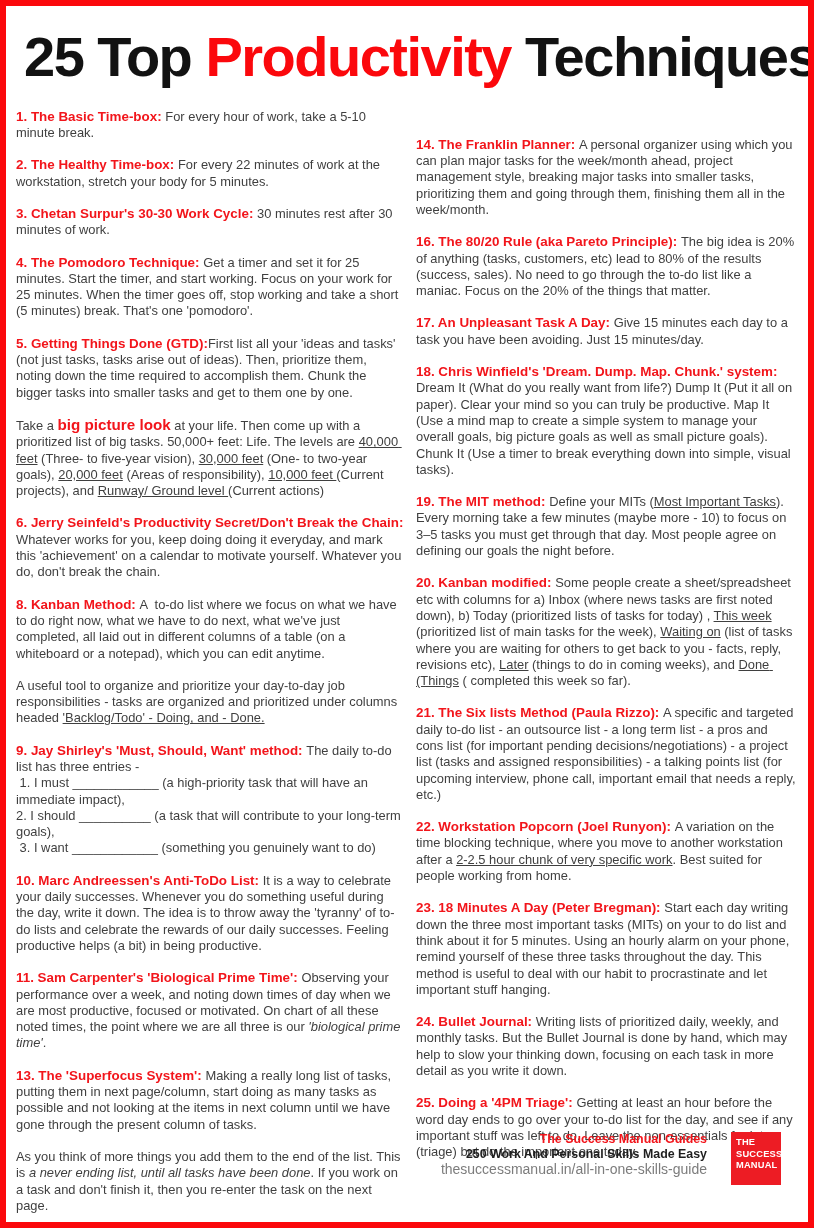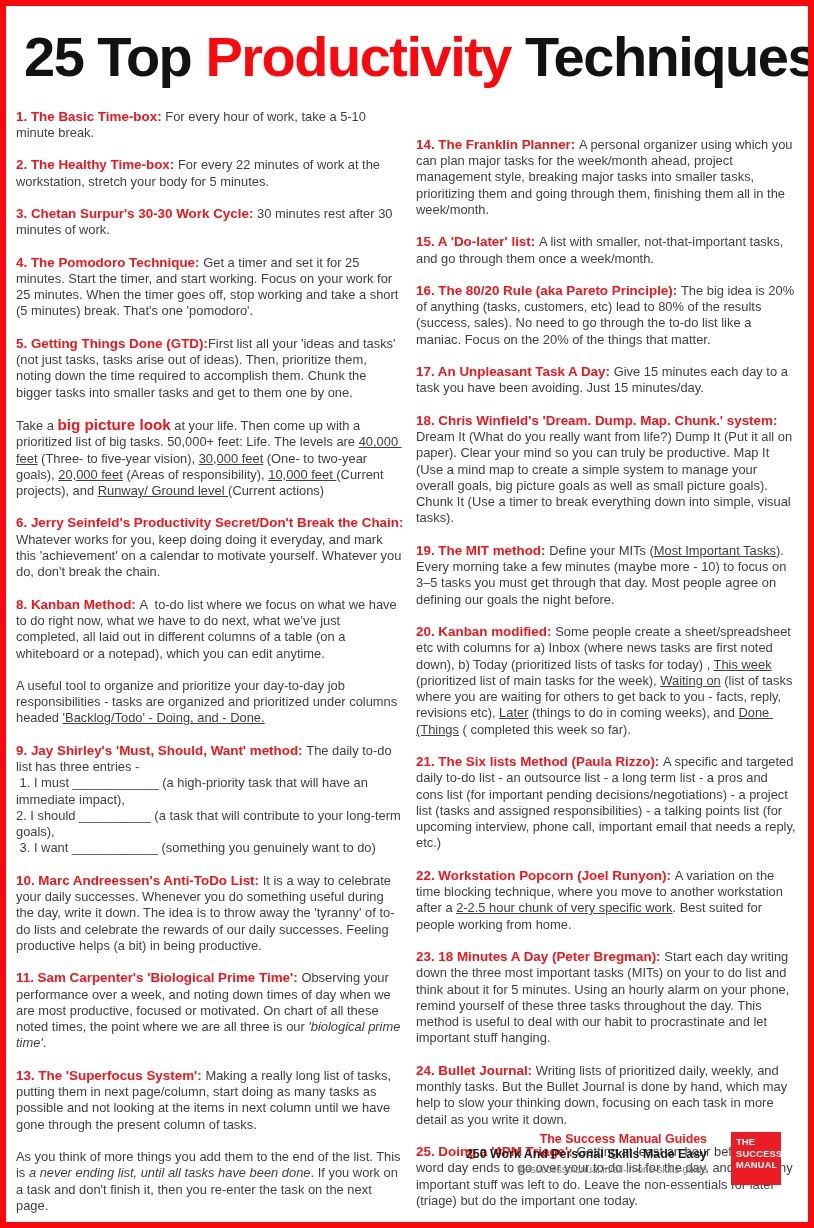--- a/index.html
+++ b/index.html
@@ -42,21 +42,21 @@
   .seg-u{text-decoration:underline;}
   .seg-i{font-style:italic;}
   .footer{
     position:absolute;
     top:1126px;right:27px;
     display:flex;gap:24px;align-items:flex-start;
   }
   .footer-text{text-align:right;}
   .footer-line1{color:#f2151b;font-weight:700;font-size:12.4px;line-height:15px;}
   .footer-line2{color:#1f1f1f;font-weight:700;font-size:12.4px;line-height:15px;}
-  .footer-line3{color:#7c7c7c;font-weight:400;font-size:10px;line-height:15px;}
+  .footer-line3{color:#7c7c7c;font-weight:400;font-size:14px;line-height:15px;}
   .logo{
     box-sizing:border-box;
     width:50px;height:53px;
     background:#ed1c24;
     color:#ffffff;
     font-weight:700;
     font-size:9.3px;
     line-height:11.6px;
     letter-spacing:0.2px;
     padding:5px 0 0 5px;
@@ -109,23 +109,20 @@
         <div class="item">
           <p class="para"><span class="seg-h">13. The 'Superfocus System': </span><span class="seg-b">Making a really long list of tasks, putting them in next page/column, start doing as many tasks as possible and not looking at the items in next column until we have gone through the present column of tasks.</span></p>
           <p class="para"><span class="seg-b">As you think of more things you add them to the end of the list. This is </span><span class="seg-i">a never ending list, until all tasks have been done</span><span class="seg-b">. If you work on a task and don't finish it, then you re-enter the task on the next page.</span></p>
         </div>
       </div>
     <div class="col col-right">
         <div class="item">
           <p class="para"><span class="seg-h">14. The Franklin Planner: </span><span class="seg-b">A personal organizer using which you can plan major tasks for the week/month ahead, project management style, breaking major tasks into smaller tasks, prioritizing them and going through them, finishing them all in the week/month.</span></p>
         </div>
         <div class="item">
-          <p class="para"><span class="seg-h">15. A 'Do-later' list: </span><span class="seg-b">A list with smaller, not-that-important tasks, and go through them once a week/month.</span></p>
-        </div>
-        <div class="item">
           <p class="para"><span class="seg-h">16. The 80/20 Rule (aka Pareto Principle): </span><span class="seg-b">The big idea is 20% of anything (tasks, customers, etc) lead to 80% of the results (success, sales). No need to go through the to-do list like a maniac. Focus on the 20% of the things that matter.</span></p>
         </div>
         <div class="item">
           <p class="para"><span class="seg-h">17. An Unpleasant Task A Day: </span><span class="seg-b">Give 15 minutes each day to a task you have been avoiding. Just 15 minutes/day.</span></p>
         </div>
         <div class="item">
           <p class="para"><span class="seg-h">18. Chris Winfield's 'Dream. Dump. Map. Chunk.' system: </span><span class="seg-b">Dream It (What do you really want from life?) Dump It (Put it all on paper). Clear your mind so you can truly be productive. Map It (Use a mind map to create a simple system to manage your overall goals, big picture goals as well as small picture goals). Chunk It (Use a timer to break everything down into simple, visual tasks).</span></p>
         </div>
         <div class="item">
           <p class="para"><span class="seg-h">19. The MIT method: </span><span class="seg-b">Define your MITs (</span><span class="seg-u">Most Important Tasks</span><span class="seg-b">). Every morning take a few minutes (maybe more - 10) to focus on 3–5 tasks you must get through that day. Most people agree on defining our goals the night before.</span></p>

